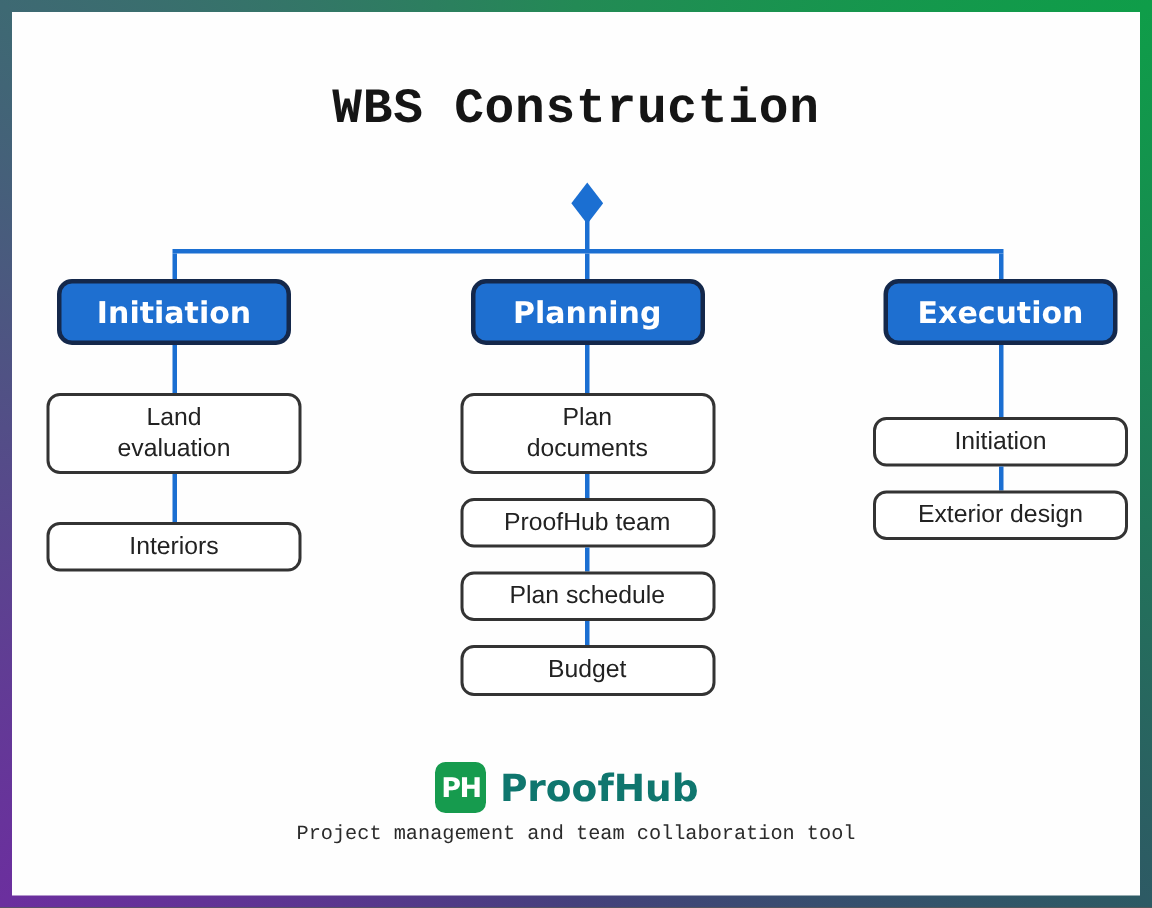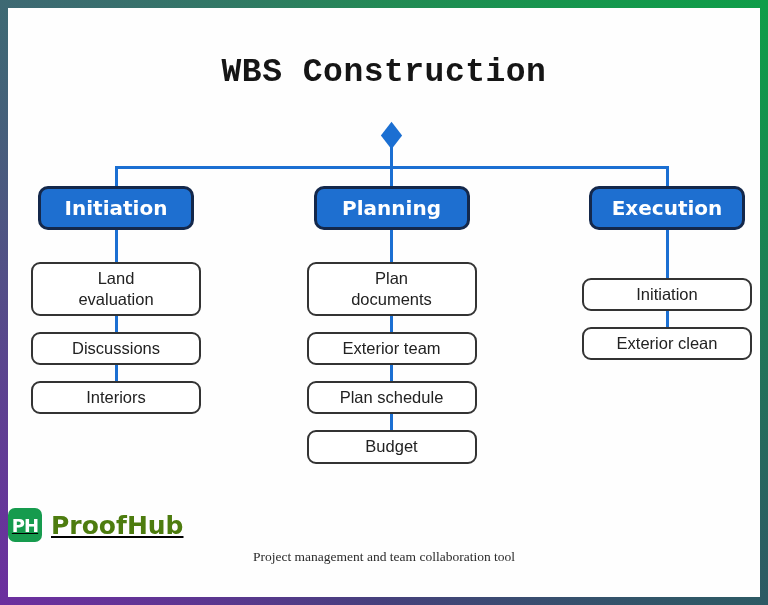--- a/index.html
+++ b/index.html
@@ -123,51 +123,51 @@
     padding: 4px 2px;
     text-align: center;
     white-space: pre-line;
   }
   .footer-logo {
     position: absolute;
     left: 0;
     right: 12px;
     top: 500px;
     display: flex;
+    justify-content: center;
     align-items: center;
     gap: 9px;
-    text-decoration: underline;
   }
   .logo-badge {
     width: 34px;
     height: 34px;
     background: #169b4e;
     border-radius: 7px;
     color: #ffffff;
     font-family: "DejaVu Sans", sans-serif;
     font-weight: bold;
     font-size: 18px;
     letter-spacing: -1px;
     display: flex;
     align-items: center;
     justify-content: center;
   }
   .brand {
     font-family: "DejaVu Sans", sans-serif;
     font-weight: bold;
     font-size: 25px;
-    color: #4d7c0f;
+    color: #0f766e;
   }
   .tagline {
     position: absolute;
     left: 0;
     right: 0;
     top: 541px;
     text-align: center;
-    font-family: Liberation Serif, serif;
+    font-family: Liberation Mono, monospace;
     font-size: 13.5px;
     color: #2b2b2b;
   }
 </style>
 </head>
 <body>
 
 <div class="page">
   <div class="frame">
     <div class="canvas">
@@ -179,45 +179,44 @@
       <div class="hline"></div>
 
       <div class="columns" id="columns">
           <div class="column">
             <div class="stub"></div>
             <div class="header-box">Initiation</div>
             <div class="conn-first"></div>
             <div class="node">Land
 evaluation</div>
             <div class="conn"></div>
-            <div class="node">Discussions</div>
             <div class="conn"></div>
             <div class="node">Interiors</div>
           </div>
           <div class="column">
             <div class="stub"></div>
             <div class="header-box">Planning</div>
             <div class="conn-first"></div>
             <div class="node">Plan
 documents</div>
             <div class="conn"></div>
-            <div class="node">Exterior team</div>
+            <div class="node">ProofHub team</div>
             <div class="conn"></div>
             <div class="node">Plan schedule</div>
             <div class="conn"></div>
             <div class="node">Budget</div>
           </div>
           <div class="column">
             <div class="stub"></div>
             <div class="header-box">Execution</div>
             <div class="conn-first"></div>
             <div class="conn"></div>
             <div class="node">Initiation</div>
             <div class="conn"></div>
-            <div class="node">Exterior clean</div>
+            <div class="node">Exterior design</div>
           </div>
         </div>
 
       <div class="footer-logo">
         <span class="logo-badge">PH</span>
         <span class="brand">ProofHub</span>
       </div>
       <div class="tagline">Project management and team collaboration tool</div>
 
     </div>

